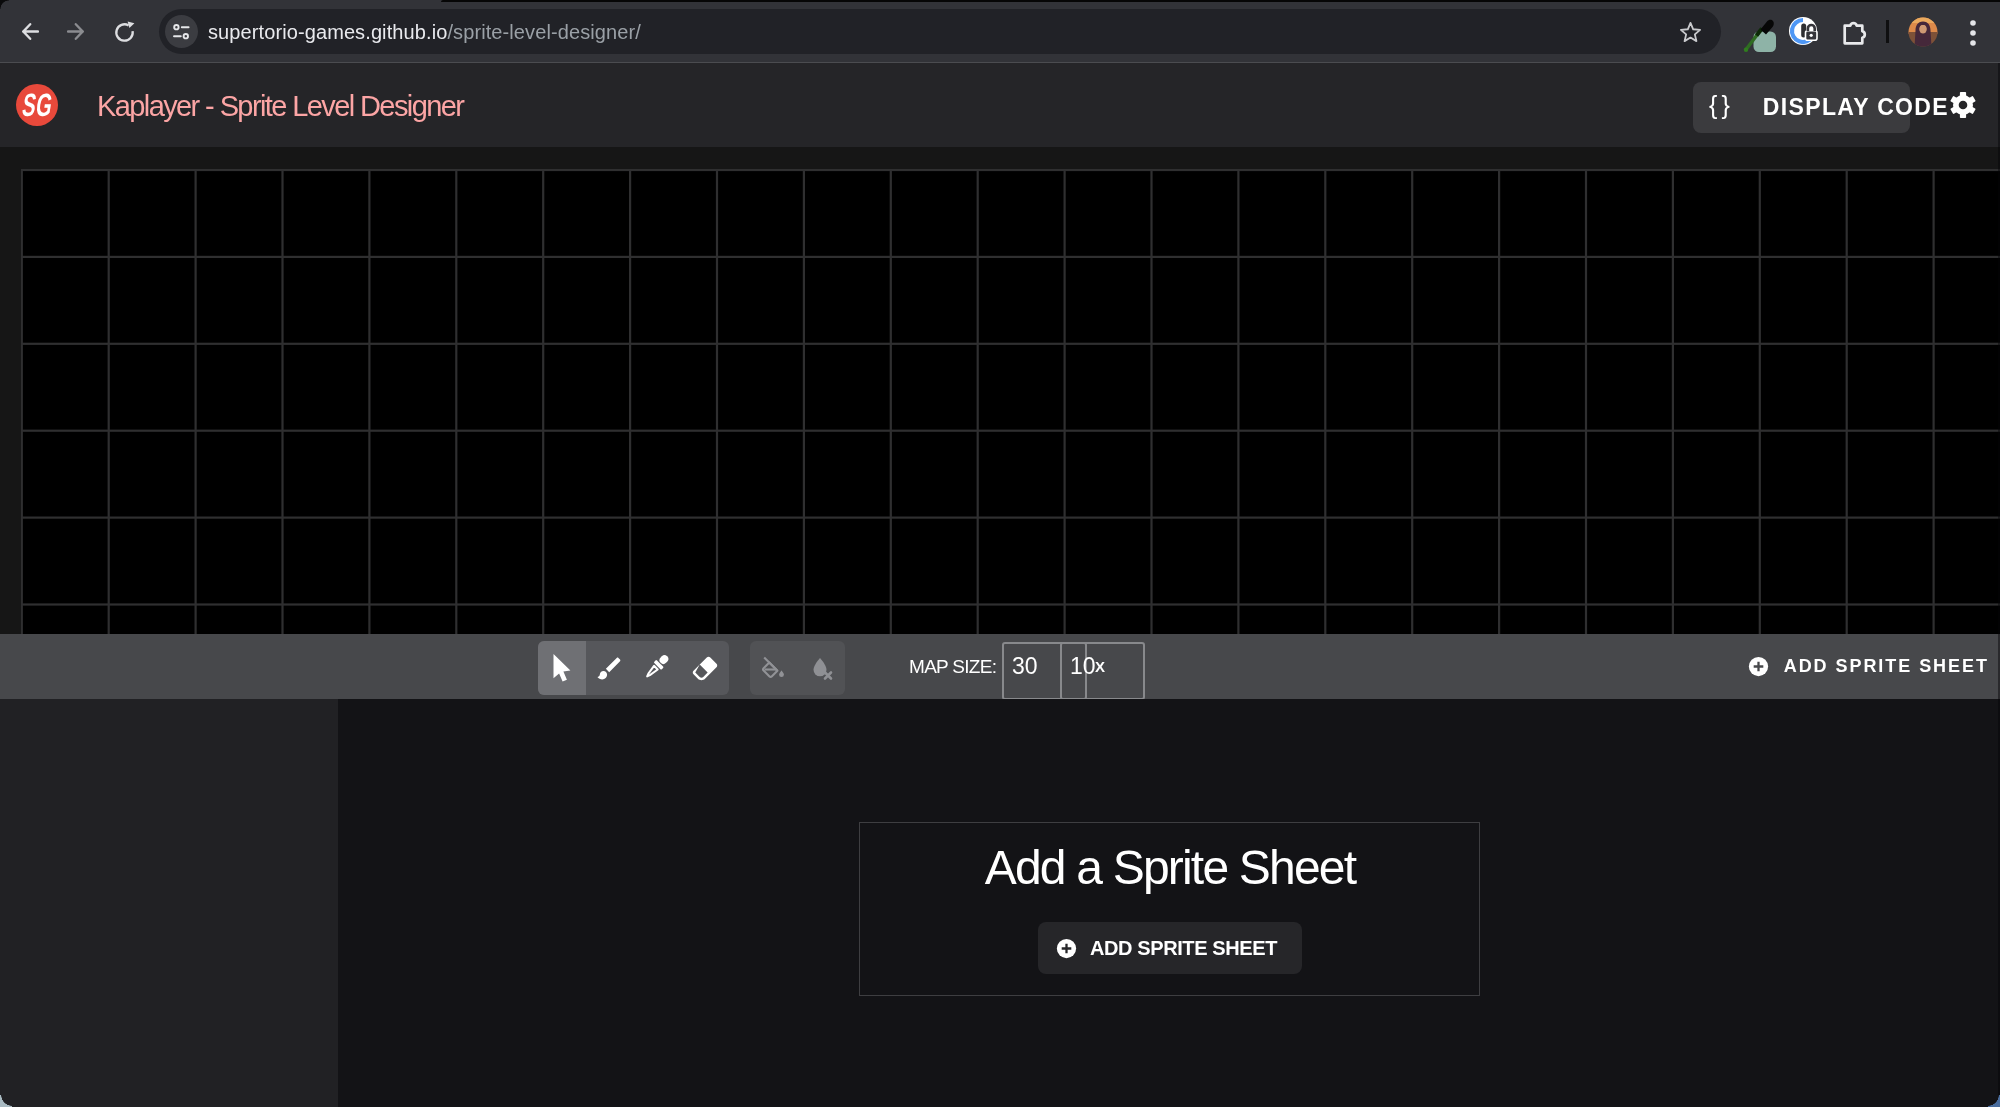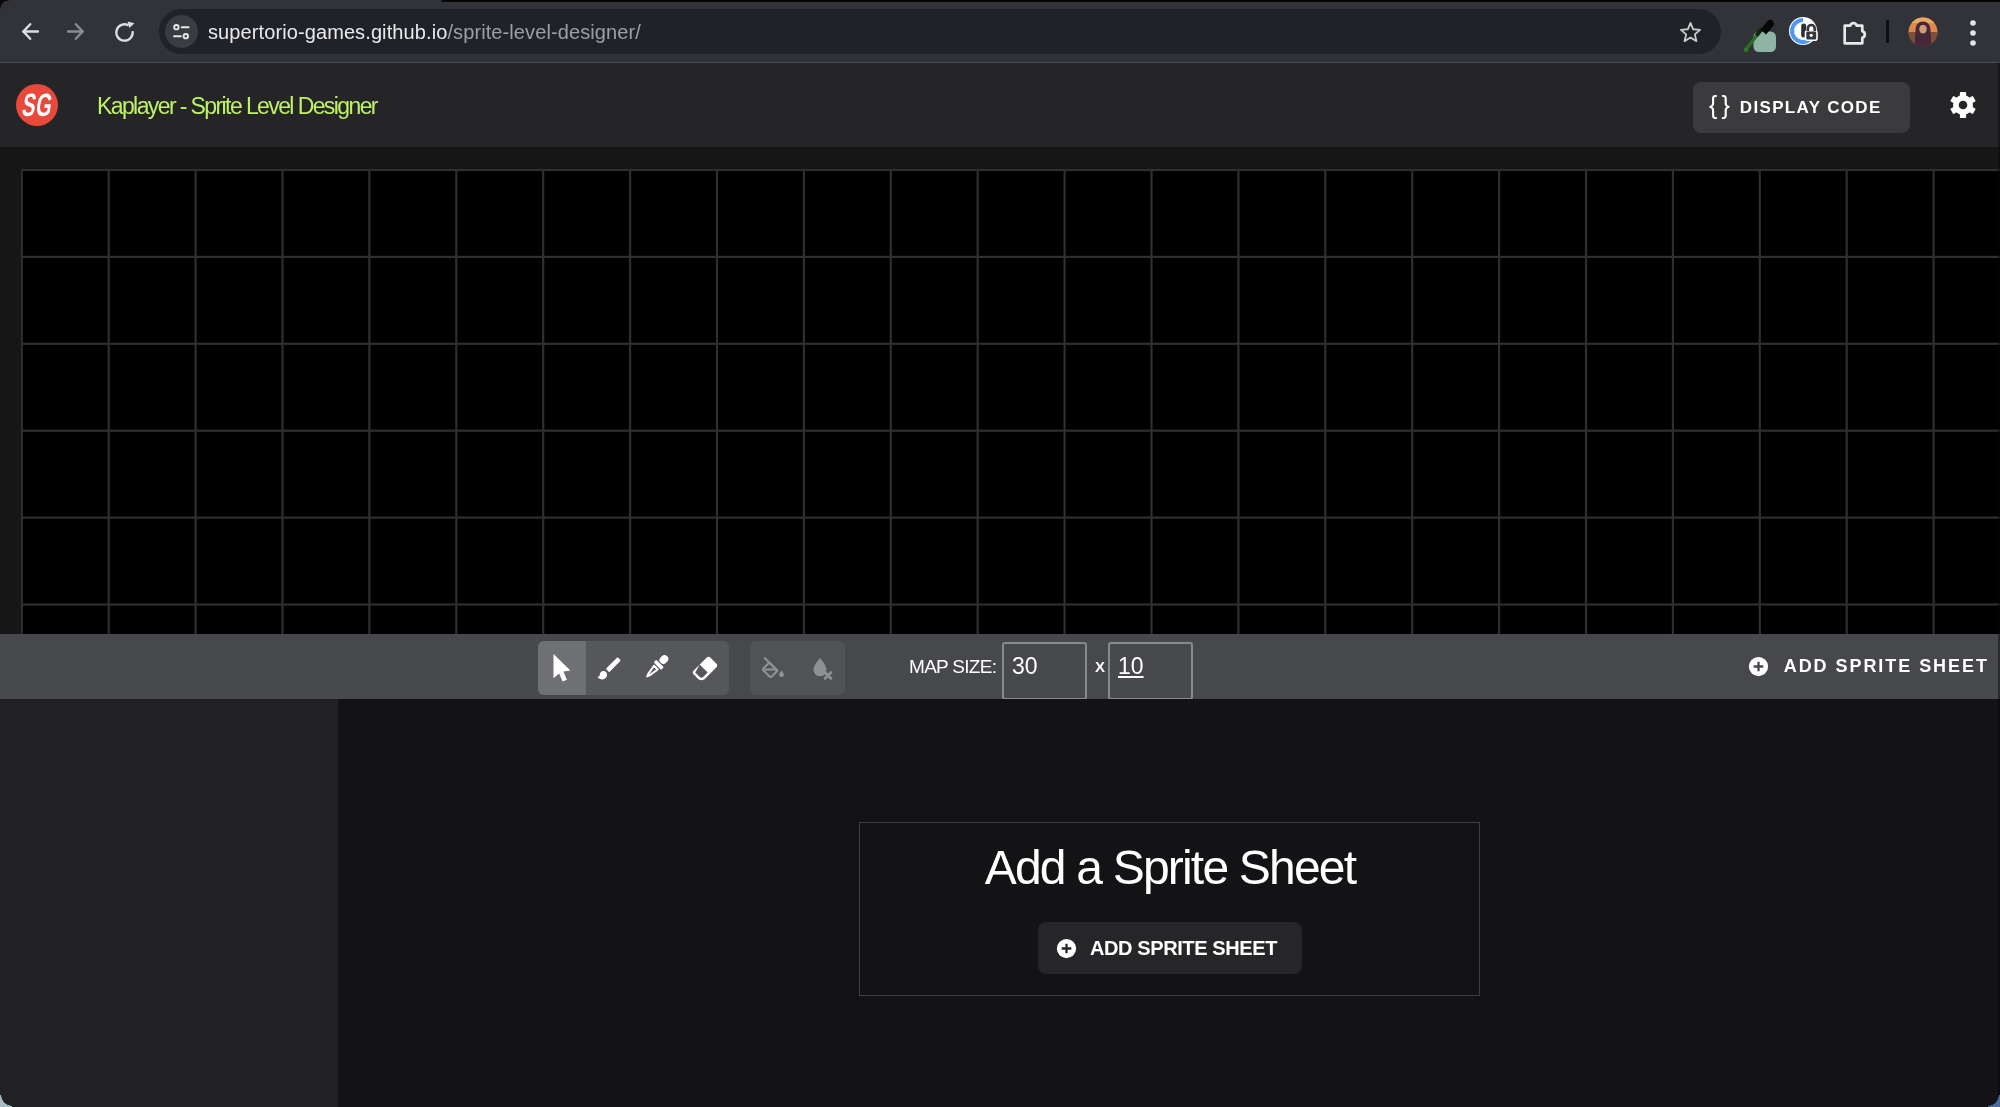--- a/index.html
+++ b/index.html
@@ -10,40 +10,40 @@
   #tabstrip{position:absolute;left:441px;top:0;width:1559px;height:2px;background:#060606;border-radius:3px 0 0 0;}
   #divider{position:absolute;left:0;top:62px;width:2000px;height:1px;background:#4b4c50;}
   #omnibox{position:absolute;left:159px;top:9px;width:1562px;height:45px;border-radius:22.5px;background:#212227;}
   #tunecircle{position:absolute;left:165px;top:15px;width:33px;height:33px;border-radius:50%;background:#3b3c41;}
   .navicon{position:absolute;top:22px;}
   #urltext{position:absolute;left:208px;top:0px;height:80px;line-height:64px;font-size:20px;color:#e9eaee;letter-spacing:0.1px;}
   #urltext .gray{color:#9aa0a6;}
   
   #appheader{position:absolute;left:0;top:63px;width:2000px;height:84px;background:#252528;}
   #sglogo{position:absolute;left:16px;top:84px;width:42px;height:42px;}
-  #apptitle{position:absolute;left:97px;top:63px;height:107px;line-height:86px;font-size:23px;color:#bef264;letter-spacing:-1.6px;}
+  #apptitle{position:absolute;left:97px;top:63px;height:107px;line-height:86px;font-size:29px;color:#fca5a5;letter-spacing:-1.6px;}
   #dispbtn{position:absolute;left:1693px;top:82px;width:217px;height:51px;background:#3b3b3e;border-radius:8px;
     color:#fff;display:flex;align-items:center;}
   #dispbtn .braces{font-size:25px;margin-left:16px;letter-spacing:1px;position:relative;top:-2px;}
-  #dispbtn .lbl{font-size:17px;letter-spacing:1.35px;margin-left:9px;font-weight:bold;white-space:nowrap;}
+  #dispbtn .lbl{font-size:23px;letter-spacing:1.35px;margin-left:32px;font-weight:bold;white-space:nowrap;}
   
   #canvasarea{position:absolute;left:0;top:147px;width:2000px;height:487px;background:#161616;}
   #grid{position:absolute;left:21px;top:169px;width:1979px;height:465px;}
   
   #toolbar{position:absolute;left:0;top:634px;width:2000px;height:65px;background:#47484b;}
   #tgroup1{position:absolute;left:538px;top:641px;width:191px;height:54px;background:#56575b;border-radius:6px;display:flex;}
   #tgroup1 .tb{width:47.75px;height:54px;display:flex;align-items:center;justify-content:center;}
   #tgroup1 .sel{background:#6f7074;border-radius:6px 0 0 6px;}
   #tgroup2{position:absolute;left:750px;top:641px;width:95px;height:54px;background:#515255;border-radius:6px;display:flex;}
   #tgroup2 .tb{width:47.5px;height:54px;display:flex;align-items:center;justify-content:center;}
   #mapsize{position:absolute;left:909px;top:634px;height:54px;line-height:66px;font-size:19px;color:#fff;letter-spacing:-0.7px;}
   .mapinput{position:absolute;top:642px;width:85px;height:58px;border:2px solid #88898c;border-radius:3px;box-sizing:border-box;
     color:#fff;font-size:23px;line-height:45px;padding-left:8px;}
   #inp1{left:1002px;}
-  #inp2{left:1108px;text-decoration:underline;}
+  #inp2{left:1060px;}
   #xsep{position:absolute;left:1092px;top:634px;width:16px;height:65px;line-height:66px;font-size:15px;font-weight:bold;color:#fff;text-align:center;}
   #addsheet-top{position:absolute;left:1747.7px;top:634px;height:65px;display:flex;align-items:center;color:#fff;}
   #addsheet-top .lbl{font-size:18px;letter-spacing:1.95px;margin-left:15px;font-weight:bold;white-space:nowrap;}
   
   #bleft{position:absolute;left:0;top:699px;width:338px;height:408px;background:#212124;}
   #bright{position:absolute;left:338px;top:699px;width:1662px;height:408px;background:#131316;}
   #card{position:absolute;left:859px;top:822px;width:621px;height:174px;border:1px solid #3e3e41;box-sizing:border-box;}
   #cardtitle{position:absolute;left:0;top:840px;width:2340px;text-align:center;font-size:48px;color:#fff;letter-spacing:-1.8px;}
   #cardbtn{position:absolute;left:1038px;top:922px;width:264px;height:52px;border-radius:8px;background:#262629;
     color:#fff;display:flex;align-items:center;}

